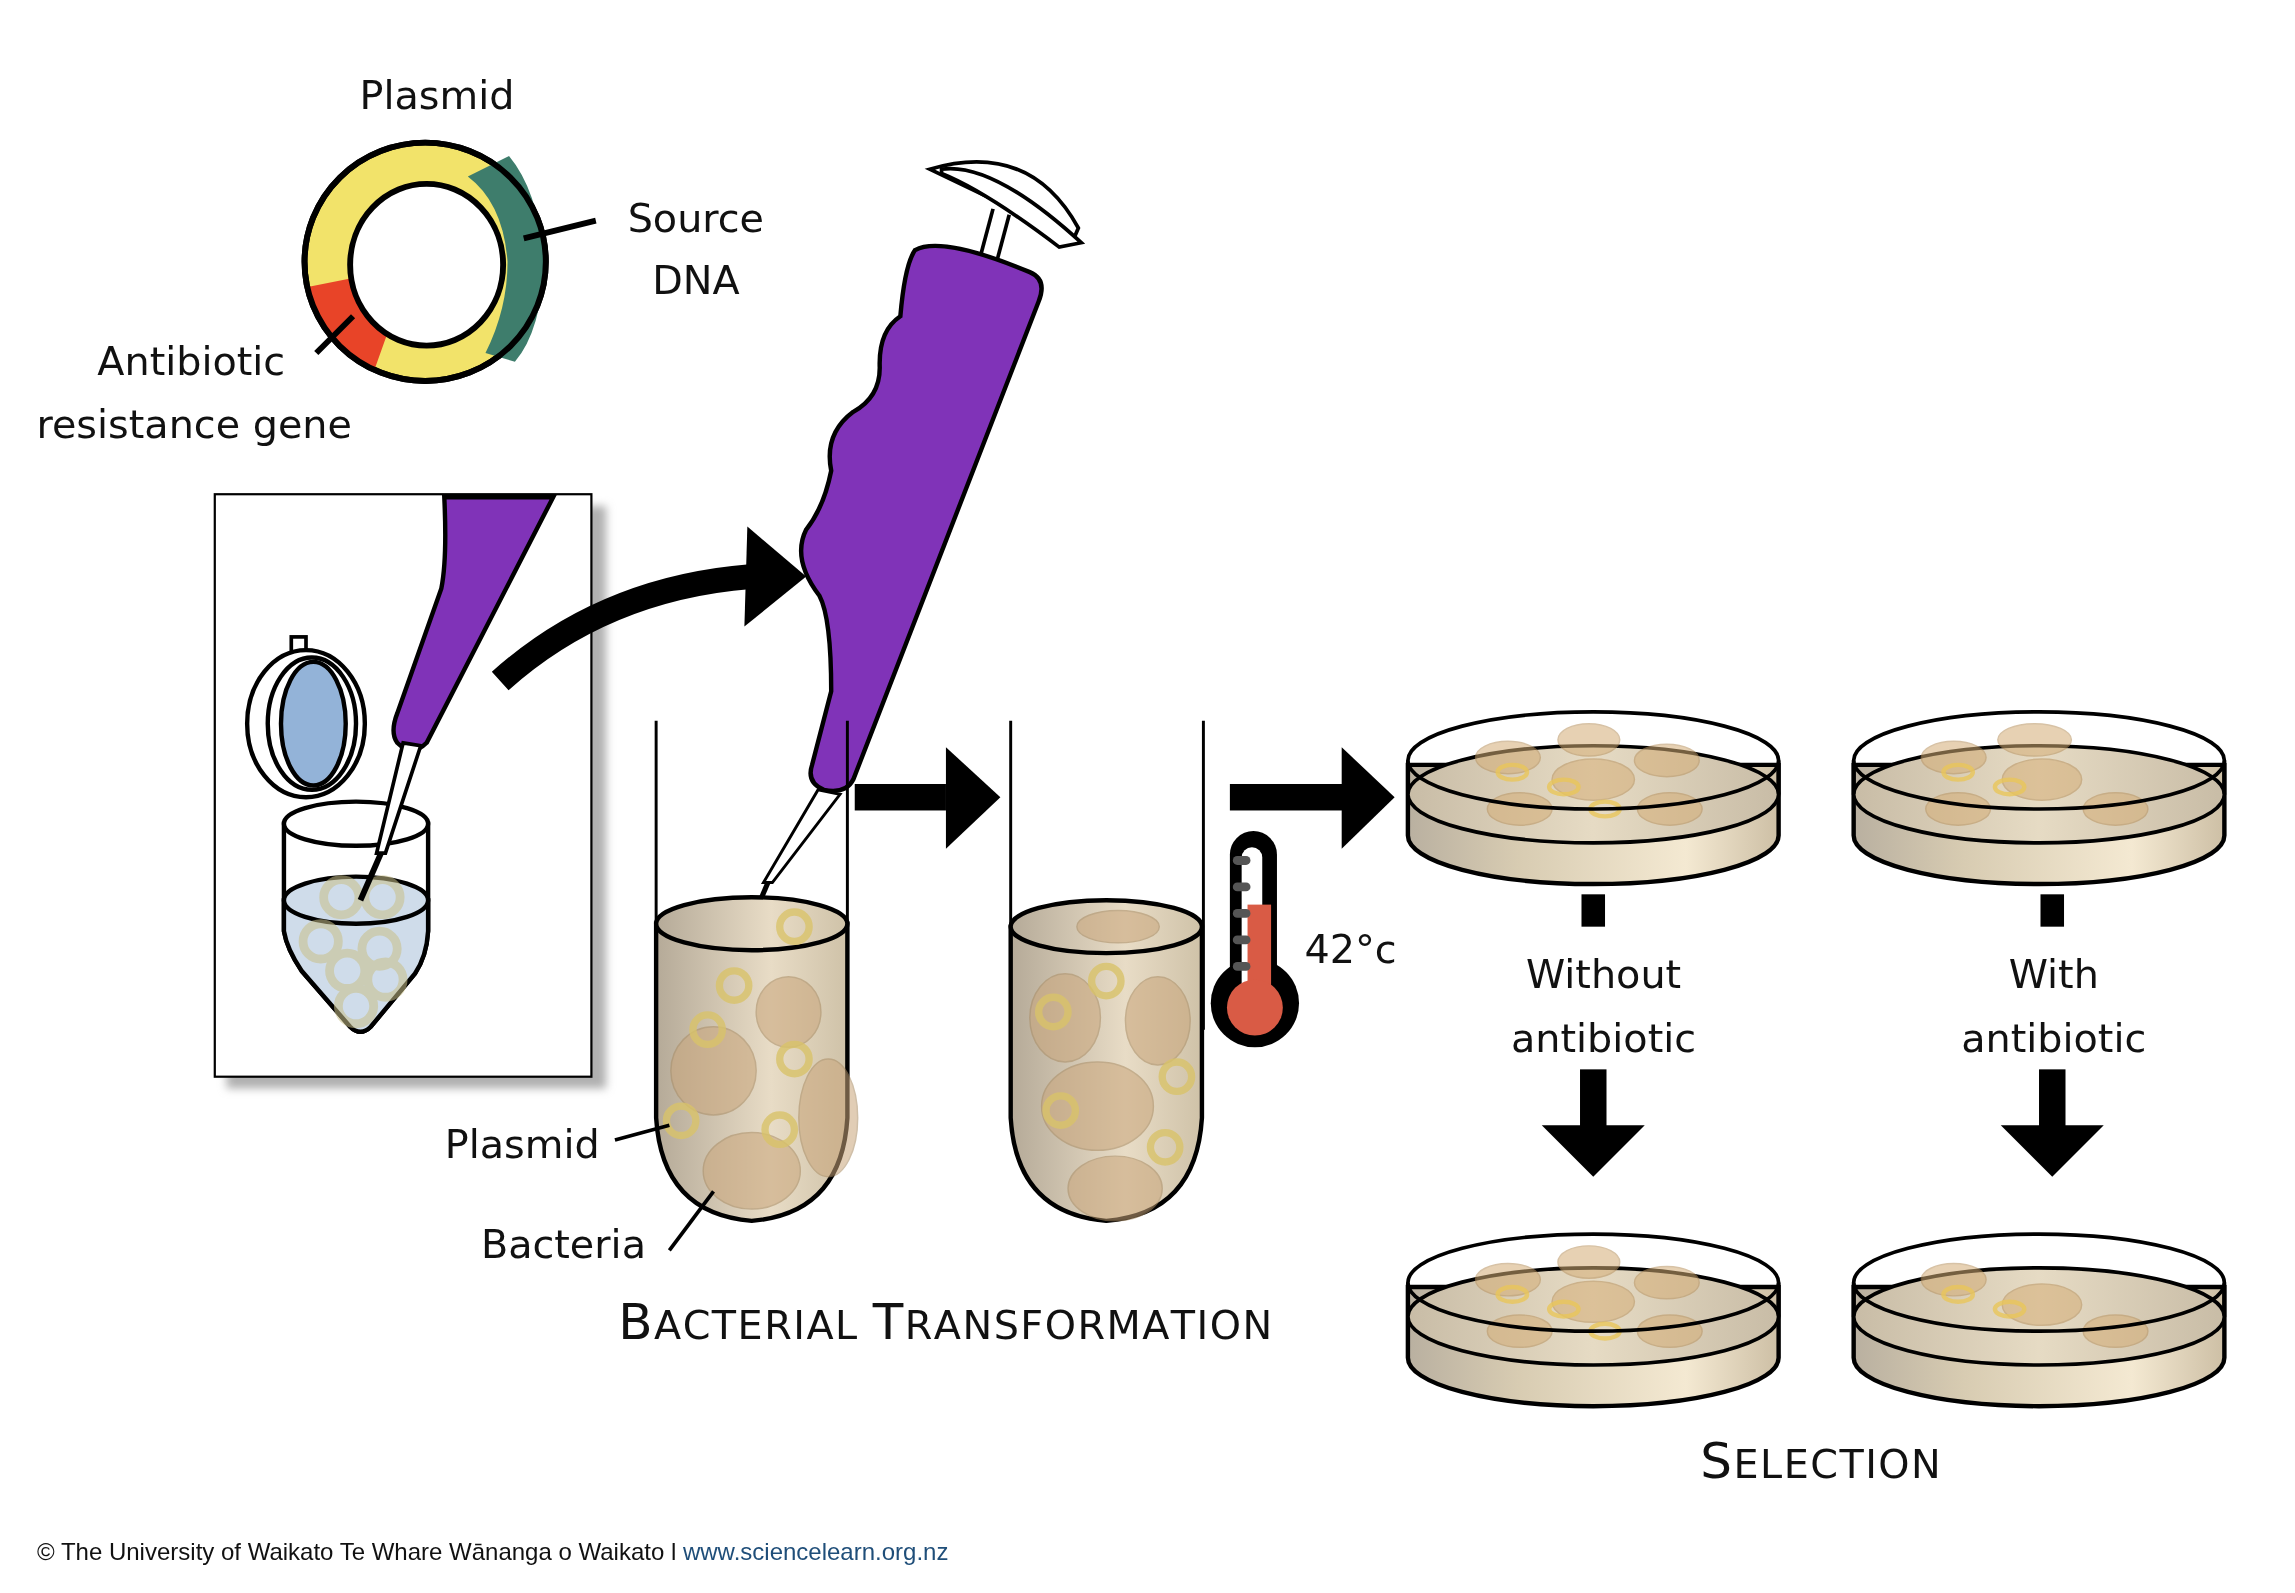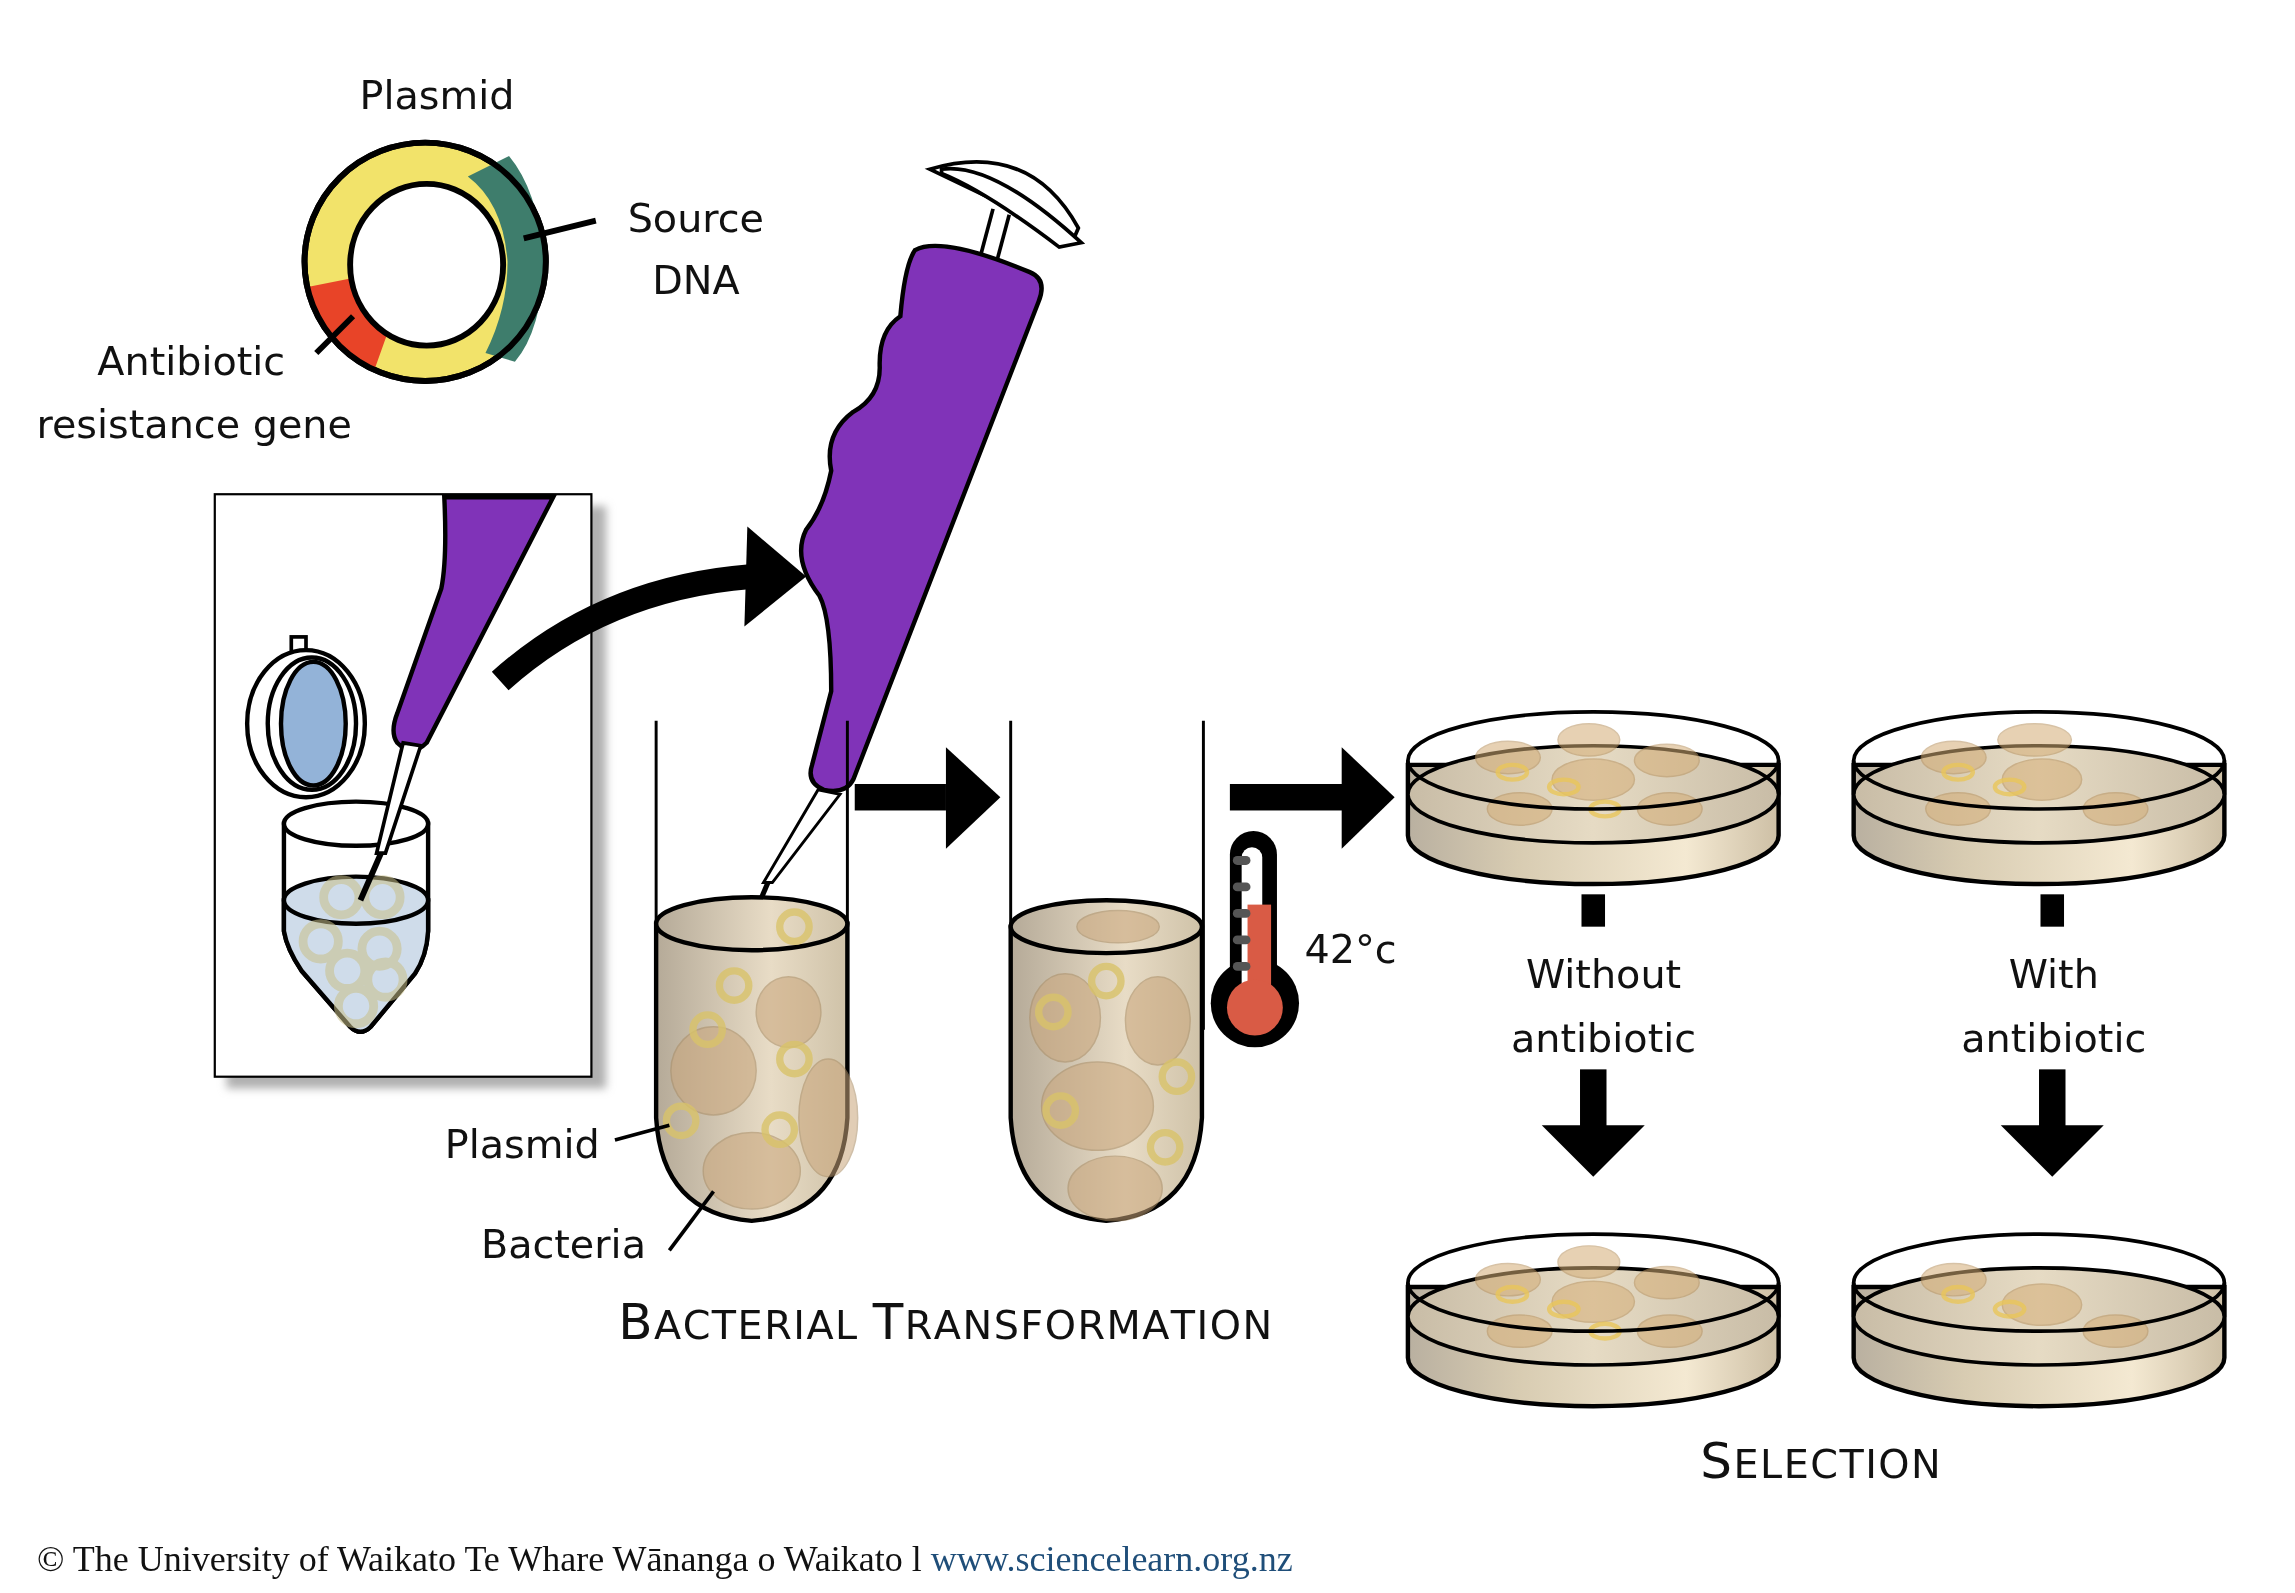--- a/index.html
+++ b/index.html
@@ -1,20 +1,20 @@
 <!DOCTYPE html>
 <html style="font-size:13px"><head>
 <meta charset="utf-8">
 <style>
   html, body { margin: 0; padding: 0; background: #ffffff; }
   body { width: 2295px; height: 1593px; overflow: hidden; position: relative; }
   #stage { position: absolute; left: 0; top: 0; width: 2295px; height: 1593px; }
   .hand { font-family: "DejaVu Sans", sans-serif; fill: #111; font-size: 27px; }
   .caps { font-family: "DejaVu Sans", sans-serif; fill: #111; font-size: 30px; letter-spacing: 1px; }
-  .footer { position: absolute; left: 37px; top: 1538px; font-family: Liberation Serif, serif; font-size: 36px; color: #111; white-space: nowrap; }
+  .footer { position: absolute; left: 37px; top: 1538px; font-family: Liberation Sans, sans-serif; font-size: 24px; color: #111; white-space: nowrap; }
   .footer a { color: #1f4e79; text-decoration: none; }
 </style>
 </head>
 <body>
 
 <svg id="stage" viewBox="0 0 1560 1083" preserveAspectRatio="none" xmlns="http://www.w3.org/2000/svg">
   <defs>
     <linearGradient id="tubeGrad" x1="0" x2="1" y1="0" y2="0">
       <stop offset="0" stop-color="#b5aa98"></stop>
       <stop offset="0.6" stop-color="#e8dcc6"></stop>

